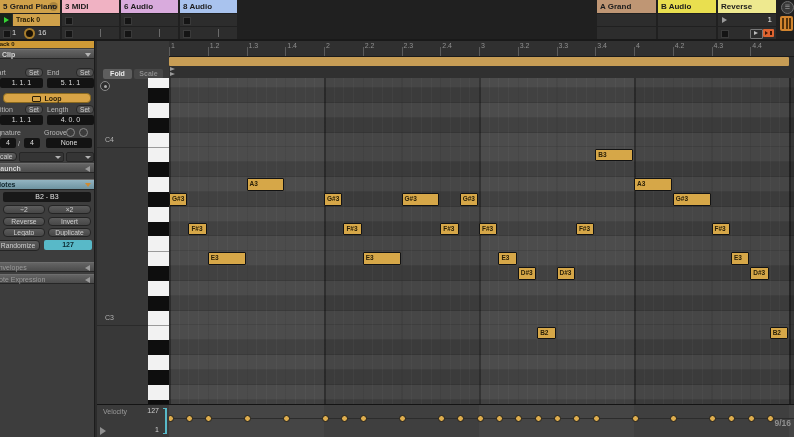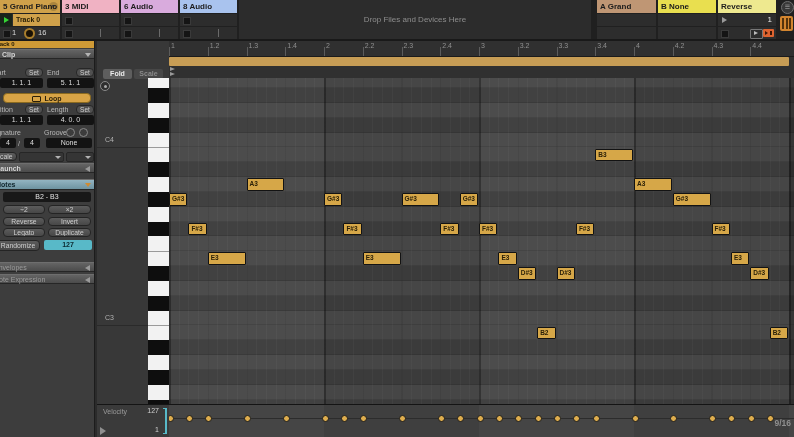--- a/index.html
+++ b/index.html
@@ -104,30 +104,29 @@
   #gridres{position:absolute;right:3px;top:13px;font-size:8.5px;font-weight:bold;color:#8f8f8f;}
   #splitter{position:absolute;left:0;top:39px;width:794px;height:2px;background:#191919;}
 </style>
 </head>
 <body>
 
 <div id="app">
 
   <div id="session">
 
-    <div class="dropzone" style="left:239px;top:0;width:352px;height:39px;line-height:39px;">Drop Files and Devices Here</div>
 
     <div class="ttl" style="left:597px;width:59px;background:#bf9674;">
       <span class="ttl-t">A Grand</span>
     </div>
     <div class="slot" style="left:597px;top:14px;width:59px;"></div>
     <div class="slot" style="left:597px;top:27px;width:59px;"></div>
 
     <div class="ttl" style="left:658px;width:58px;background:#e9df4f;">
-      <span class="ttl-t">B None</span>
+      <span class="ttl-t">B Audio</span>
     </div>
     <div class="slot" style="left:658px;top:14px;width:58px;"></div>
     <div class="slot" style="left:658px;top:27px;width:58px;"></div>
 
     <div class="ttl" style="left:718px;width:58px;background:#eee98f;">
       <span class="ttl-t">Reverse</span>
     </div>
     <div class="slot" style="left:718px;top:14px;width:58px;">
       <i class="mrow-tri"></i>
       <span class="scene-num">1</span>

